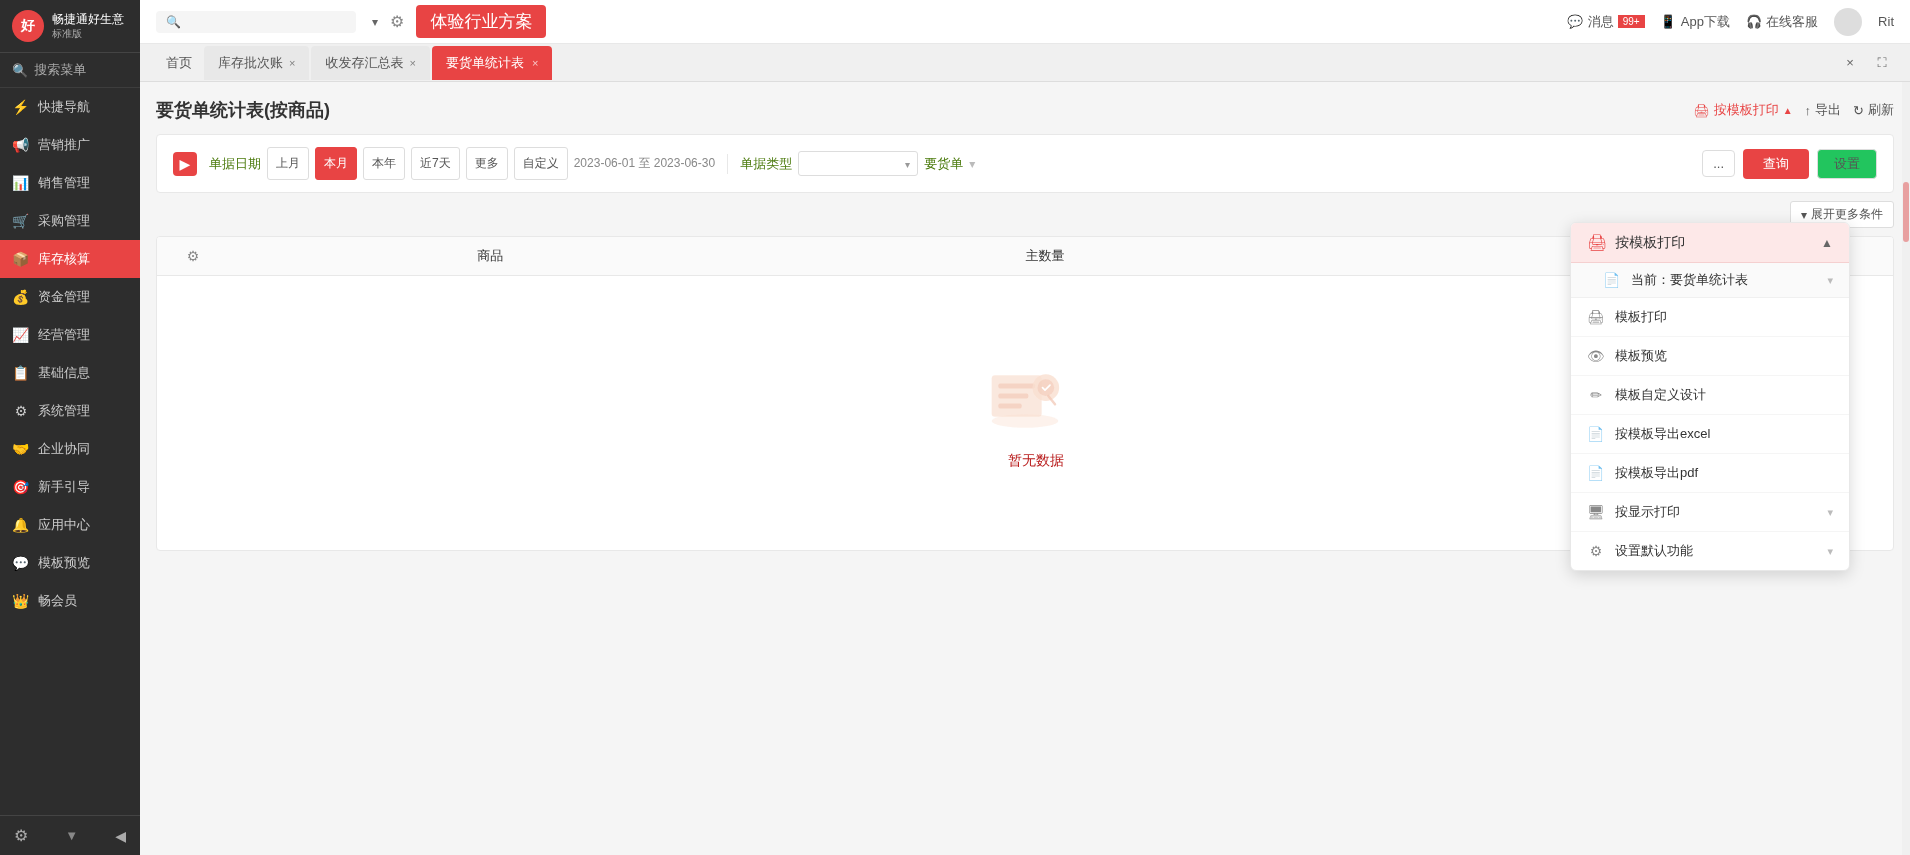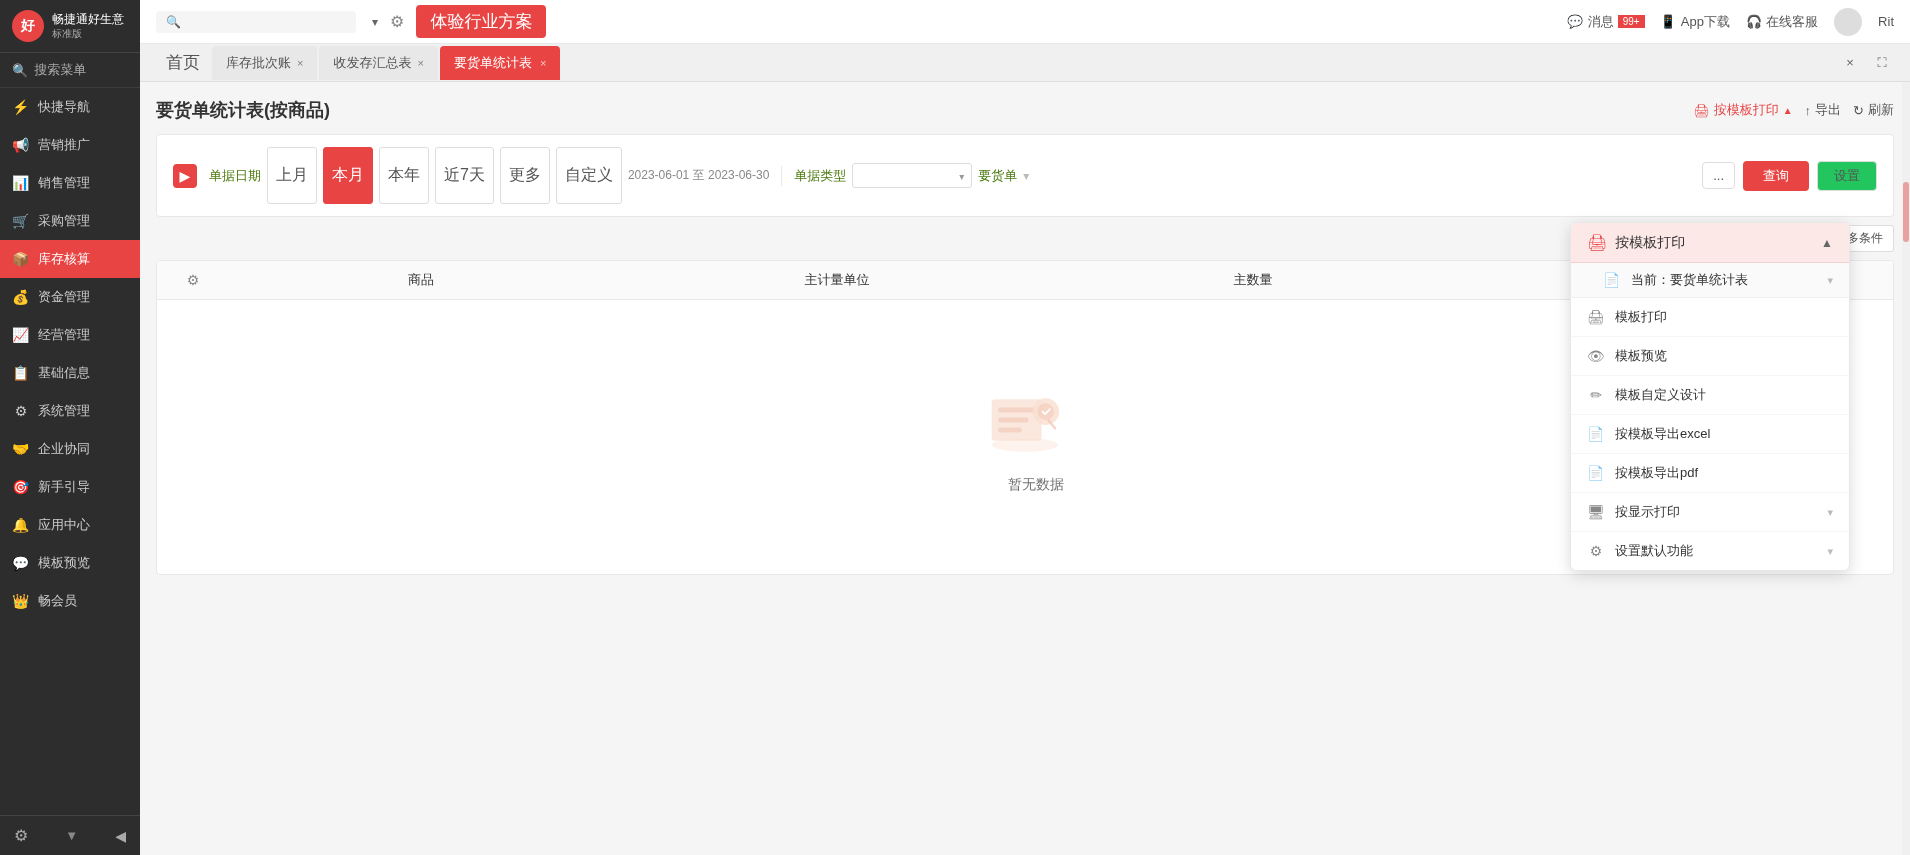--- a/index.html
+++ b/index.html
@@ -187,21 +187,21 @@
       gap: 8px;
     }
     .tab-close {
       font-size: 11px;
       cursor: pointer;
       opacity: 0.7;
     }
     .tab-home {
       background: transparent;
       color: #555;
-      font-size: 17px;
+      font-size: 13px;
       cursor: pointer;
       padding: 6px 10px;
     }
     .tab-expand {
       margin-left: auto;
       display: flex;
       align-items: center;
       gap: 8px;
     }
     .tab-expand-btn {
@@ -293,25 +293,25 @@
       color: #4d7c0f;
       font-size: 13px;
       white-space: nowrap;
     }
     .filter-date-group {
       display: flex;
       align-items: center;
       gap: 6px;
     }
     .date-btn {
-      padding: 17px 8px;
+      padding: 7px 8px;
       border: 1px solid #ddd;
       border-radius: 3px;
       cursor: pointer;
-      font-size: 16px;
+      font-size: 12px;
       color: #555;
       background: #fff;
     }
     .date-btn.active {
       background: #e84444;
       color: #fff;
       border-color: #e84444;
     }
     .date-range {
       font-size: 12px;
@@ -406,21 +406,21 @@
       padding: 80px 0;
       gap: 16px;
     }
     .empty-icon-svg {
       width: 100px;
       height: 80px;
       opacity: 0.6;
     }
     .empty-text {
       font-size: 14px;
-      color: #737373;
+      color: #b91c1c;
       margin-left: 22px;
     }
 
     
     .dropdown-menu {
       position: absolute;
       top: 140px;
       right: 60px;
       background: #fff;
       border-radius: 6px;
@@ -724,21 +724,20 @@
         <span>展开更多条件</span>
       </div>
     </div>
 
     <div class="table-container">
       <div class="table-header">
         <div class="th settings">
           <span class="table-settings-btn">⚙</span>
         </div>
         <div class="th">商品</div>
-        <div class="th">主计量单位</div>
         <div class="th">主数量</div>
         <div class="th">零售金额</div>
       </div>
 
       <div class="empty-state">
         <svg class="empty-icon-svg" viewBox="0 0 120 90" fill="none" xmlns="http://www.w3.org/2000/svg">
           <ellipse cx="60" cy="75" rx="40" ry="8" fill="#f5c9b0" opacity="0.4"></ellipse>
           <rect x="20" y="20" width="60" height="50" rx="4" fill="#f5c9b0" opacity="0.7"></rect>
           <rect x="28" y="30" width="44" height="6" rx="2" fill="#e8a080" opacity="0.6"></rect>
           <rect x="28" y="42" width="36" height="6" rx="2" fill="#e8a080" opacity="0.6"></rect>

